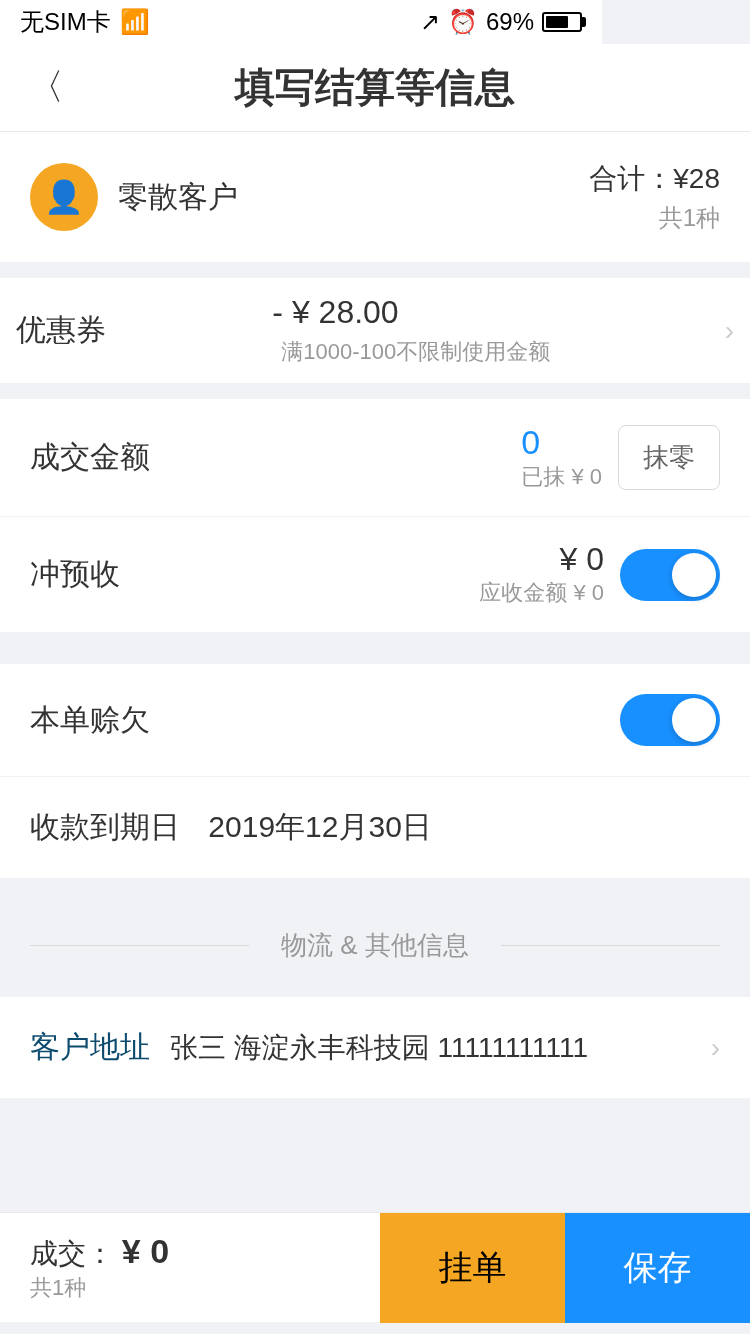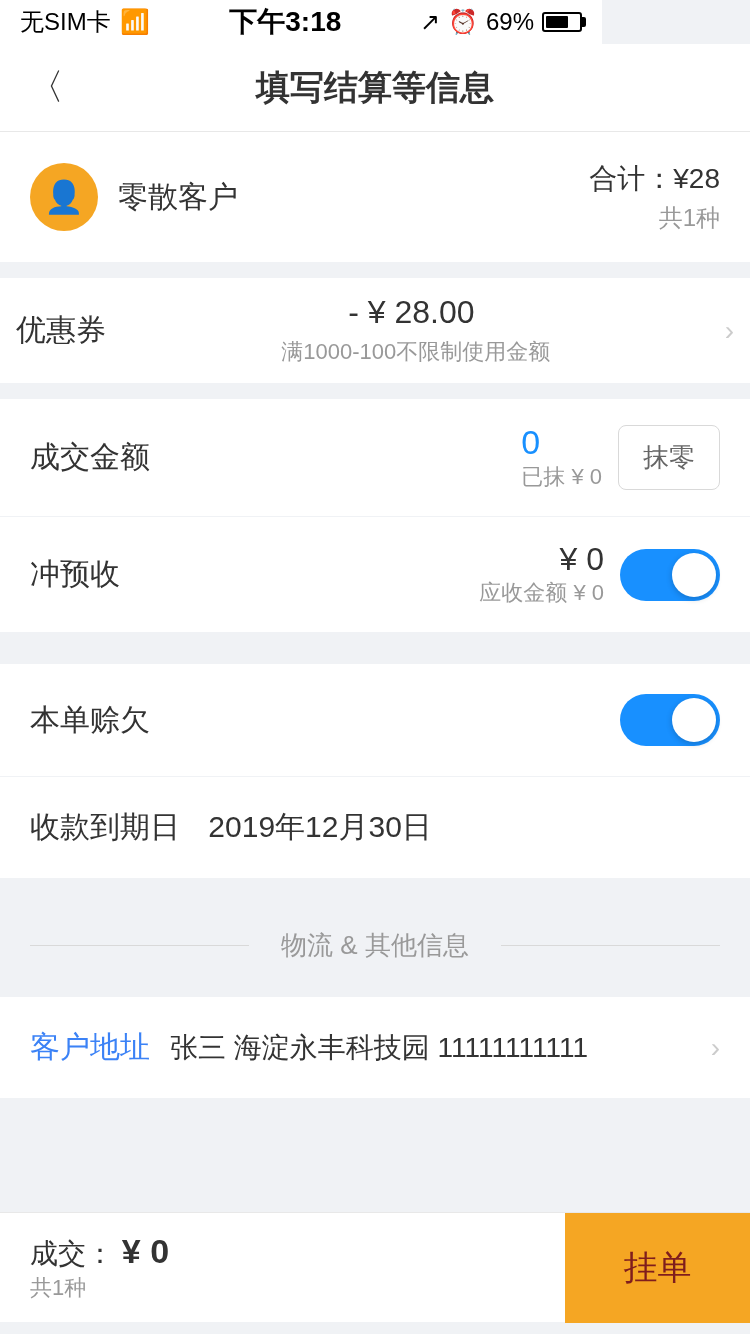--- a/index.html
+++ b/index.html
@@ -68,21 +68,21 @@
       border-bottom: 1px solid #e8e8e8;
     }
     .nav-back {
       position: absolute;
       left: 28px;
       font-size: 36px;
       color: #333;
       cursor: pointer;
     }
     .nav-title {
-      font-size: 34px;
+      font-size: 40px;
       font-weight: 600;
       color: #333;
     }
 
     
     .content {
       padding-bottom: 120px;
     }
 
     
@@ -110,21 +110,21 @@
 
     
     .row-item {
       background: #fff;
       padding: 16px;
       display: flex;
       align-items: center;
       justify-content: space-between;
     }
     .row-label { font-size: 30px; color: #333; }
-    .row-right { text-align: center; }
+    .row-right { text-align: left; }
     .coupon-amount { font-size: 32px; color: #333; font-weight: 500; }
     .coupon-desc { font-size: 22px; color: #999; margin-top: 6px; margin-left: 9px; }
     .chevron-right {
       color: #ccc;
       font-size: 28px;
       margin-left: 8px;
     }
 
     .section-divider {
       height: 16px;
@@ -248,21 +248,21 @@
 
     
     .address-row {
       background: #fff;
       padding: 30px;
       display: flex;
       align-items: center;
       justify-content: space-between;
       margin-top: 16px;
     }
-    .address-label { font-size: 30px; color: #3b82f6; flex-shrink: 0; margin-right: 20px; }
+    .address-label { font-size: 30px; color: #0c4a6e; flex-shrink: 0; margin-right: 20px; }
     .address-content { font-size: 28px; color: #333; flex: 1; }
     .address-chevron { color: #ccc; font-size: 28px; }
 
     
     .bottom-bar {
       position: fixed;
       bottom: 12px;
       width: 750px;
       height: 110px;
       background: #fff;
@@ -272,21 +272,21 @@
     }
     .bottom-summary {
       flex: 1;
       padding: 0 30px;
     }
     .bottom-summary-count { font-size: 22px; color: #999; }
     .btn-hang {
       width: 185px;
       height: 110px;
       background: #f5a623;
-      color: #7f1d1d;
+      color: #000000;
       font-size: 34px;
       font-weight: 500;
       display: flex;
       align-items: center;
       justify-content: center;
       cursor: pointer;
     }
     .btn-save {
       width: 185px;
       height: 110px;
@@ -301,21 +301,20 @@
     }
   </style>
 </head>
 <body>
 
 <div class="status-bar">
   <div class="status-bar-left">
     <span>无SIM卡</span>
     <span>📶</span>
   </div>
-  <div class="status-bar-center">下午3:18</div>
   <div class="status-bar-right">
     <span>↗</span>
     <span>⏰</span>
     <span>69%</span>
     <div class="battery-icon">
       <div class="battery-fill"></div>
     </div>
   </div>
 </div>
 
@@ -410,13 +409,14 @@
 
 <div class="bottom-bar">
   <div class="bottom-summary">
     <div>
       <span>成交：</span>
       <span style="font-size:34px;font-weight:600;">¥ 0</span>
     </div>
     <div class="bottom-summary-count">共1种</div>
   </div>
   <div class="btn-hang">挂单</div>
+  <div class="btn-save">保存</div>
 </div>
 
 </body></html>

